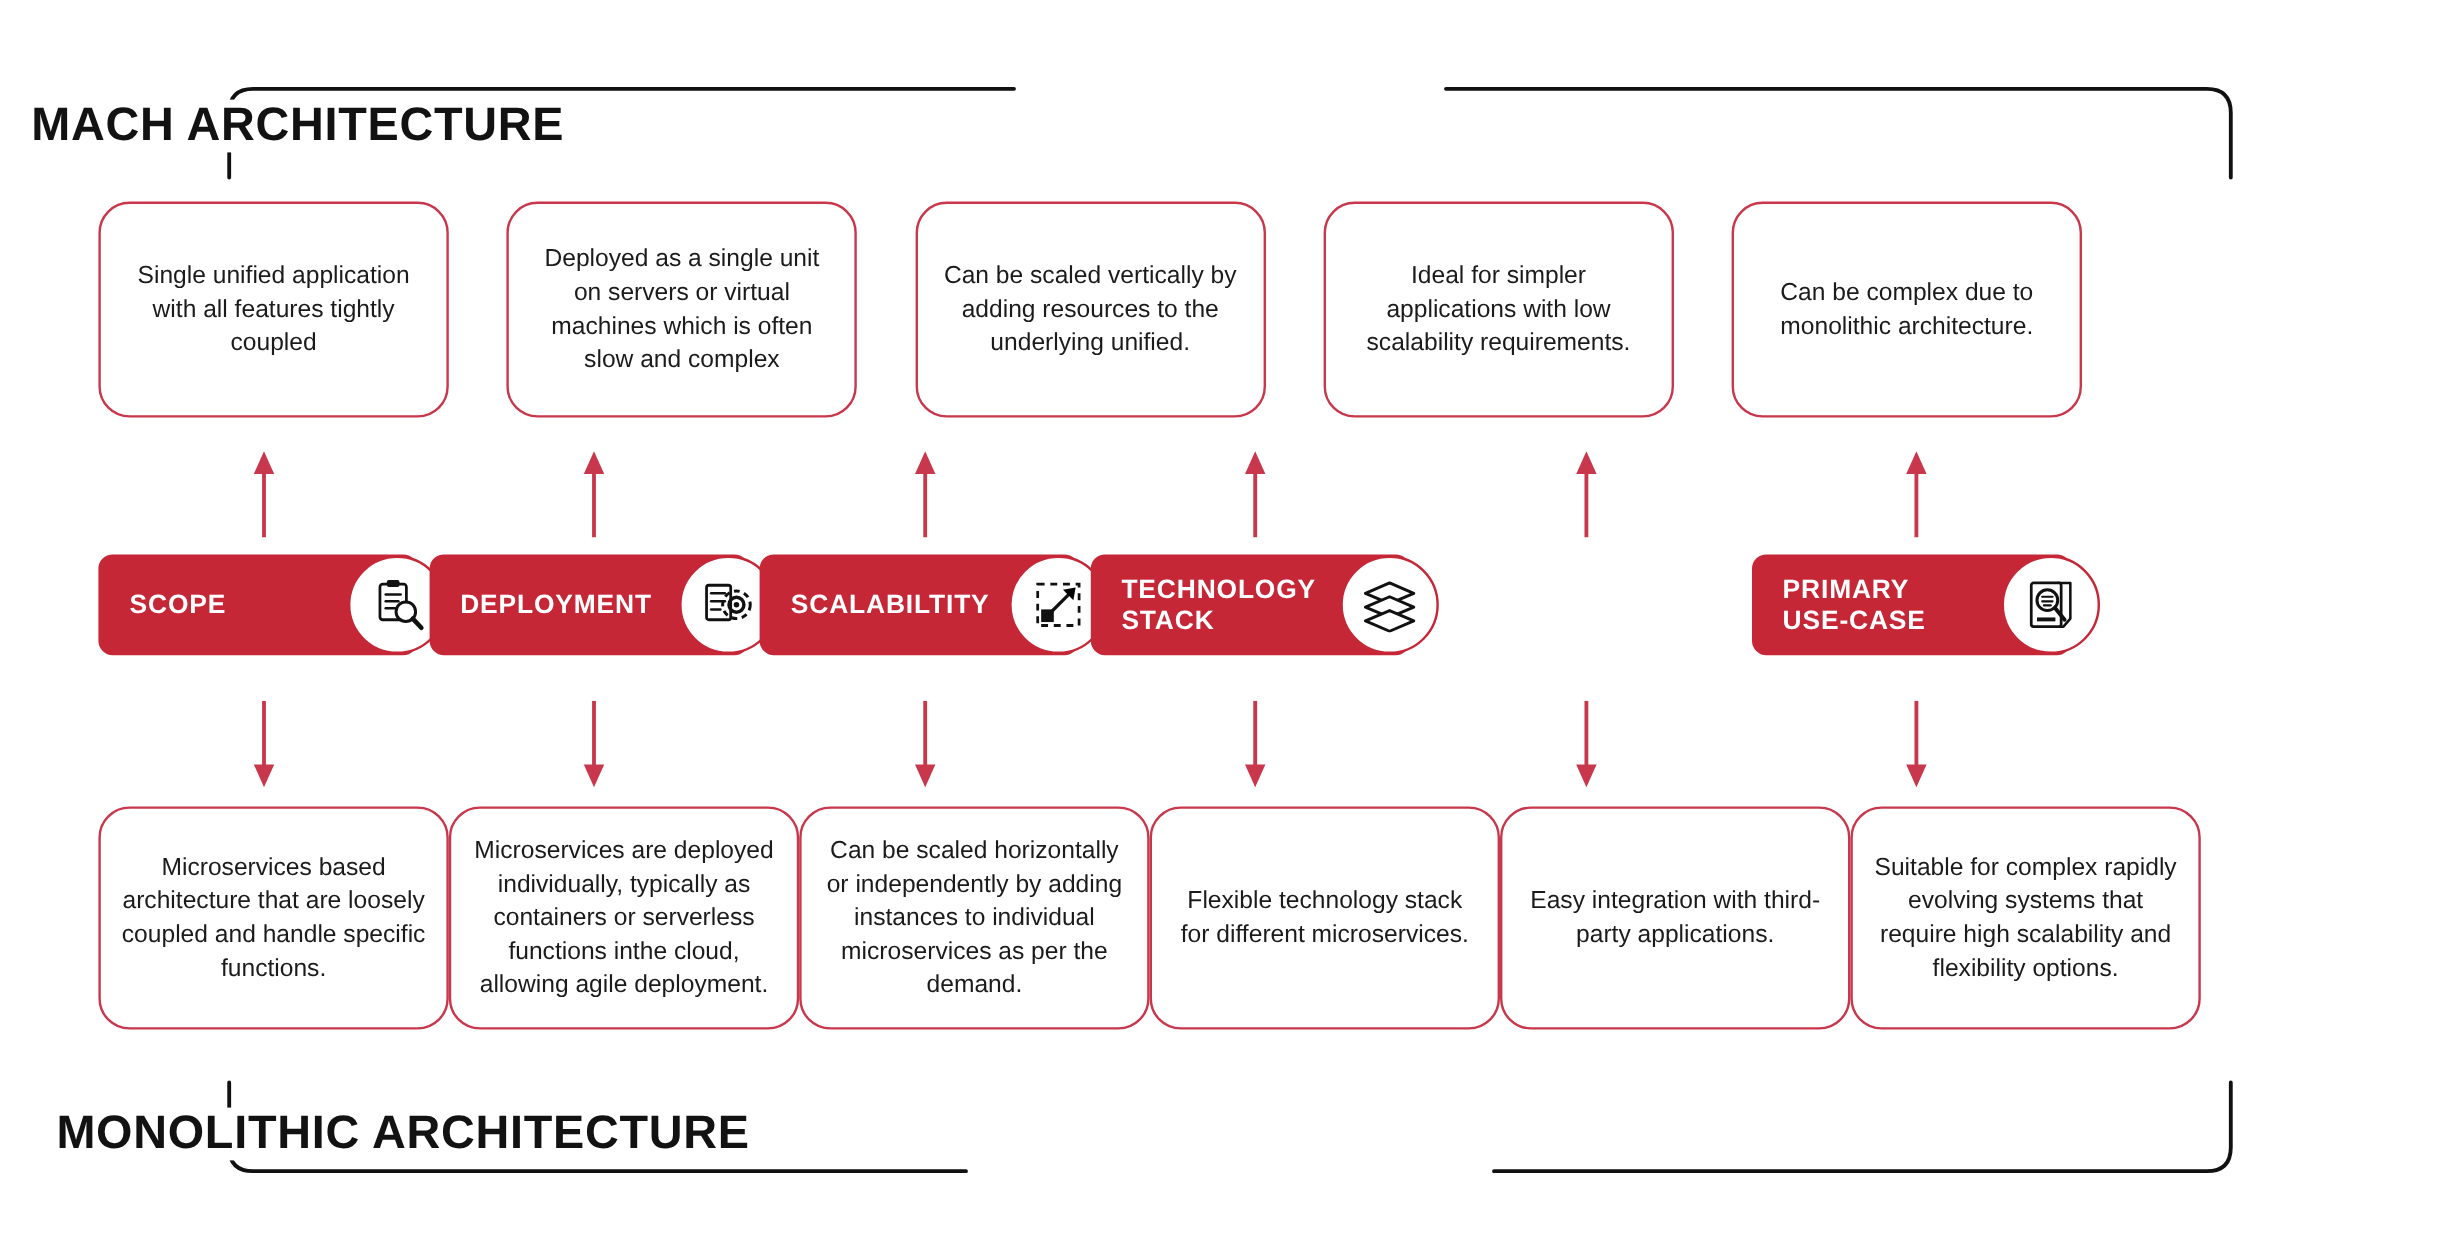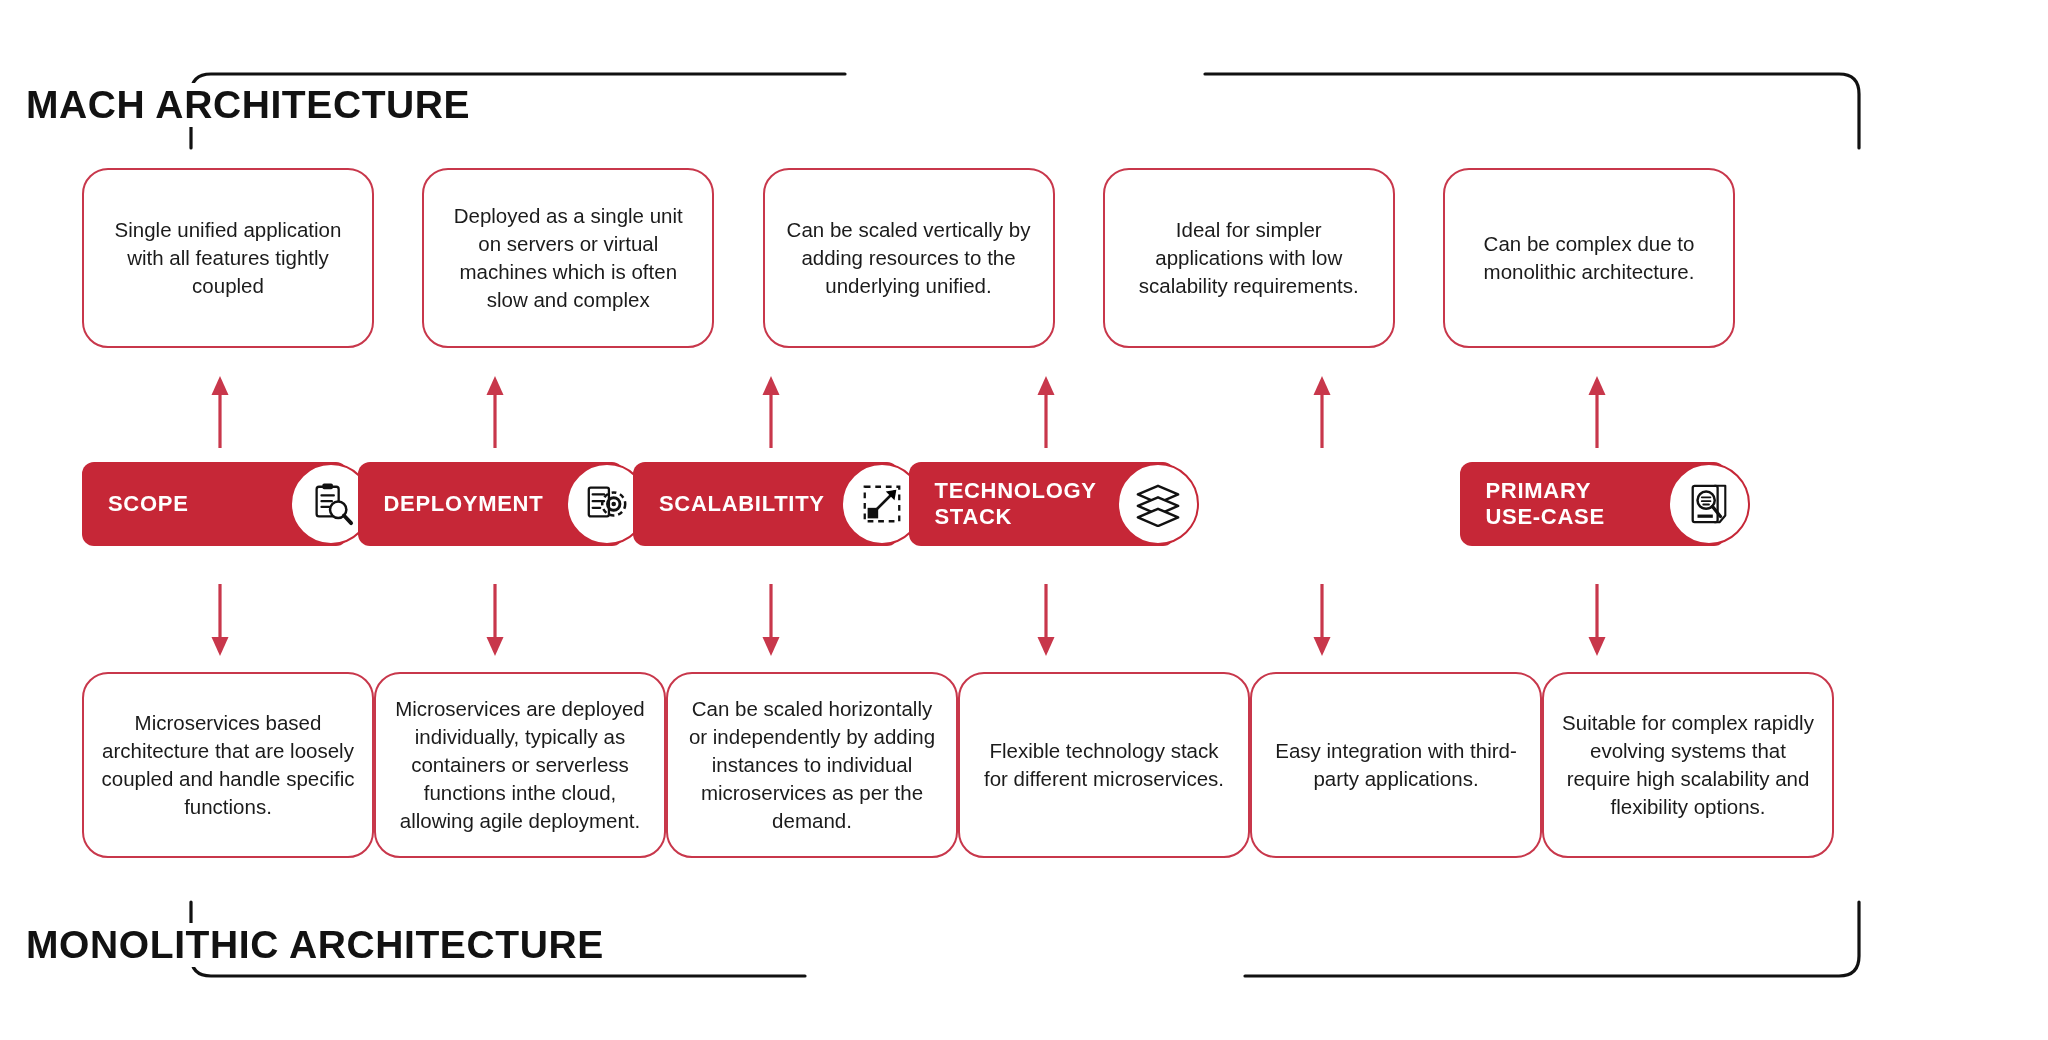--- a/index.html
+++ b/index.html
@@ -24,21 +24,21 @@
   .bracket-row {
     position: absolute;
     left: 0;
     width: 2048px;
     height: 90px;
     display: flex;
     align-items: center;
     justify-content: flex-start;
   }
   #bracket-top-row    { top: 60px; }
-  #bracket-bottom-row { top: 900px; }
+  #bracket-bottom-row { top: 900px; padding-left: 21px; }
 
   .bracket-svg {
     position: absolute;
     left: 185px;
     width: 1680px;
     height: 90px;
     overflow: visible;
     pointer-events: none;
   }
   .bracket-svg path,

